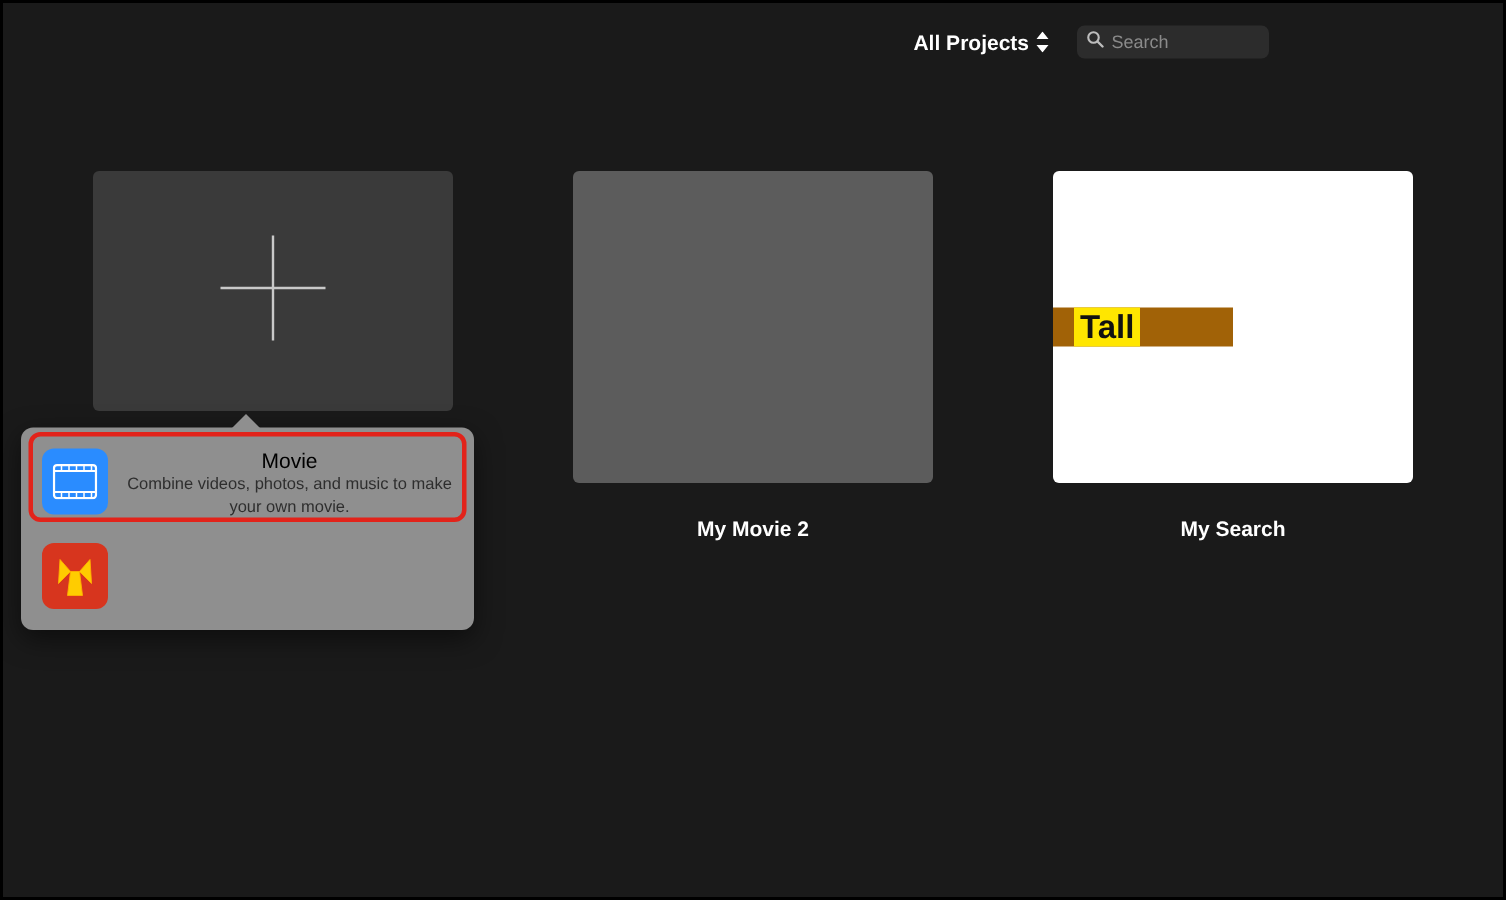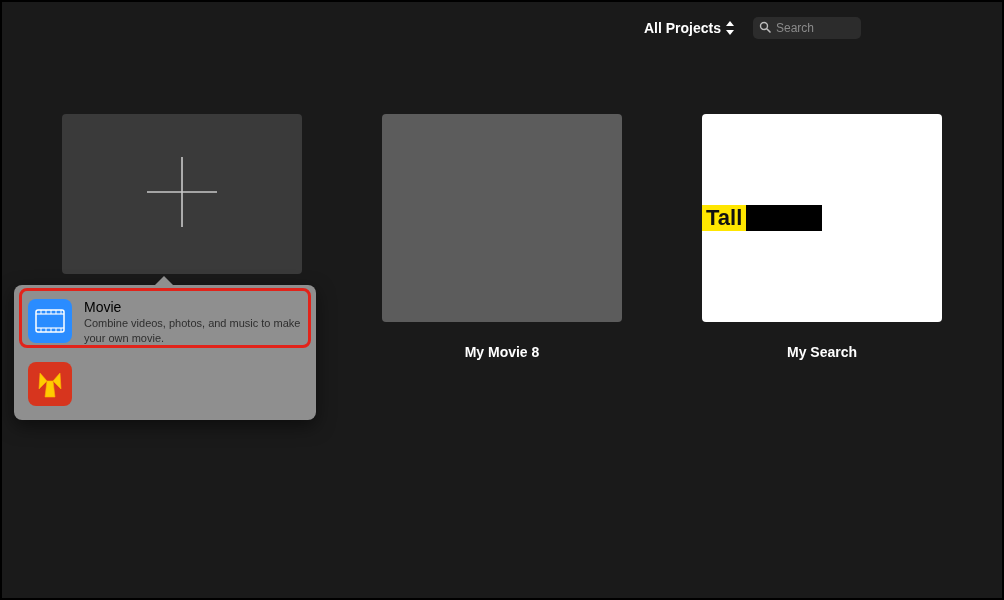--- a/index.html
+++ b/index.html
@@ -7,21 +7,21 @@
   body {
     background: #1a1a1a;
     border: 2px solid #000;
     position: relative;
     overflow: hidden;
   }
 
   
   .header {
     position: absolute;
-    top: 0; left: 0; right: 1px;
+    top: 0; left: 0; right: 16px;
     height: 52px;
     display: flex;
     align-items: center;
     justify-content: flex-end;
     padding-right: 140px;
     gap: 18px;
   }
   .filter-btn {
     display: flex;
     align-items: center;
@@ -29,21 +29,21 @@
     color: #fff;
     font-size: 14px;
     font-weight: 600;
     cursor: pointer;
   }
   .updown-icon { display: inline-block; line-height: 0; }
   .search-wrap {
     background: #2c2c2c;
     border-radius: 5px;
     height: 22px;
-    width: 108px;
+    width: 128px;
     display: flex;
     align-items: center;
     padding: 0 6px;
     gap: 5px;
   }
   .search-wrap input {
     background: transparent;
     border: none;
     outline: none;
     color: #ccc;
@@ -82,23 +82,24 @@
     height: 160px;
   }
   .thumb.empty { background: #5c5c5c; }
   .thumb.bamboo {
     background: #fff;
     position: relative;
     display: flex;
   }
   .bamboo-left {
     width: 50%;
-    background: #000000;
-    display: flex;
-    align-items: center;
+    background: #a16207;
+    display: flex;
+    align-items: center;
+    padding-left: 14px;
   }
   .tall-badge {
     background: #ffe600;
     color: #111;
     font-weight: 700;
     font-size: 22px;
     padding: 0 4px;
     font-family: Arial, sans-serif;
   }
   .bamboo-right {
@@ -151,21 +152,21 @@
   .pop-icon {
     width: 44px; height: 44px;
     border-radius: 8px;
     flex-shrink: 0;
     display: flex;
     align-items: center;
     justify-content: center;
   }
   .pop-icon.movie { background: #2a8cff; }
   .pop-icon.trailer { background: #d7351e; position: relative; }
-  .pop-text { flex: 1; }
+  .pop-text { flex: 1; text-align: center; }
   .pop-title { font-size: 14px; color: #000; font-weight: 400; margin-bottom: 1px; }
   .pop-desc { font-size: 11px; color: #2e2e2e; line-height: 1.35; }
 
   .highlight-box {
     position: absolute;
     left: 17px;
     top: 286px;
     width: 292px;
     height: 60px;
     border: 3px solid #e2231a;
@@ -204,21 +205,21 @@
         <svg width="78" height="78" viewBox="0 0 78 78">
           <line x1="39" y1="4" x2="39" y2="74" stroke="#c9c9c9" stroke-width="1.6"></line>
           <line x1="4" y1="39" x2="74" y2="39" stroke="#c9c9c9" stroke-width="1.6"></line>
         </svg>
       </span>
     </div>
   </div>
 
   <div class="card">
     <div class="thumb empty"></div>
-    <div class="caption">My Movie 8</div>
+    <div class="caption">My Movie 2</div>
   </div>
 
   <div class="card">
     <div class="thumb bamboo">
       <div class="bamboo-left">
         <span class="tall-badge">Tall</span>
       </div>
       <div class="bamboo-right">
         <div class="cane" style="left:4px;height:260px;transform:rotate(-16deg);"></div>
         <div class="cane" style="left:16px;height:260px;transform:rotate(-12deg);"></div>

